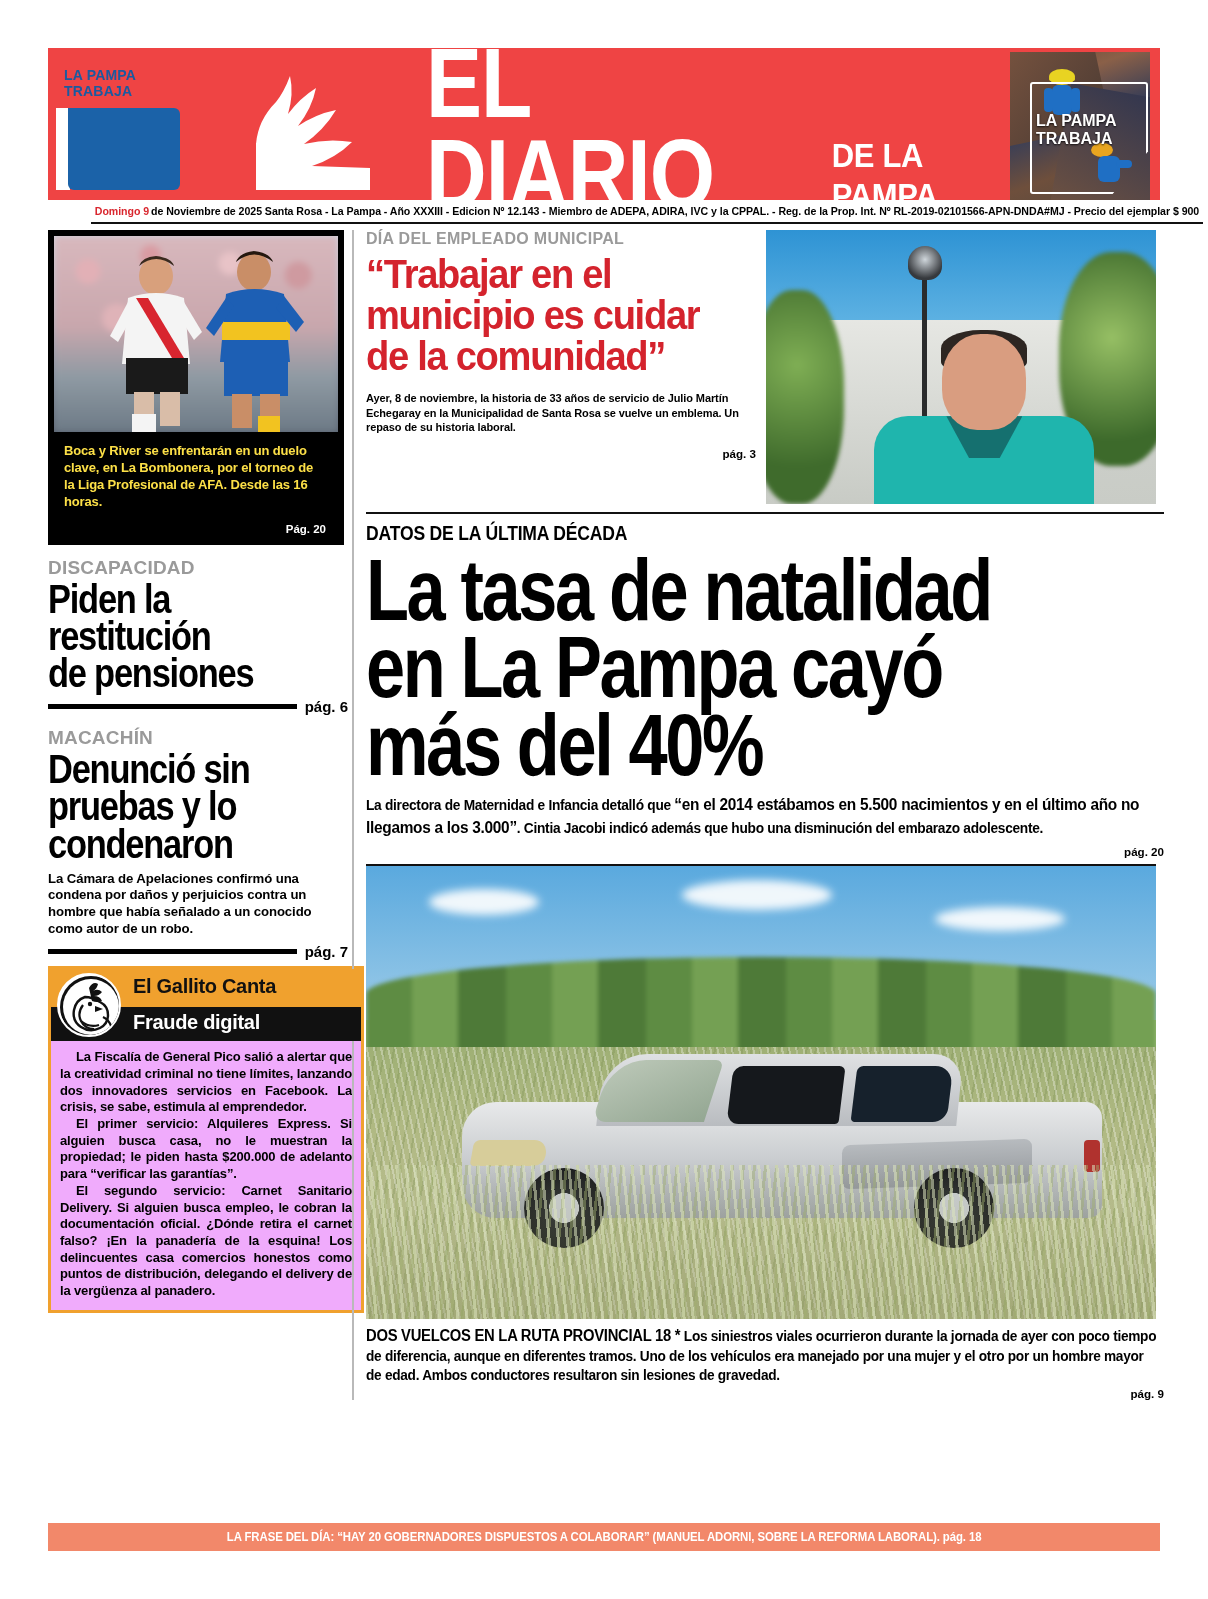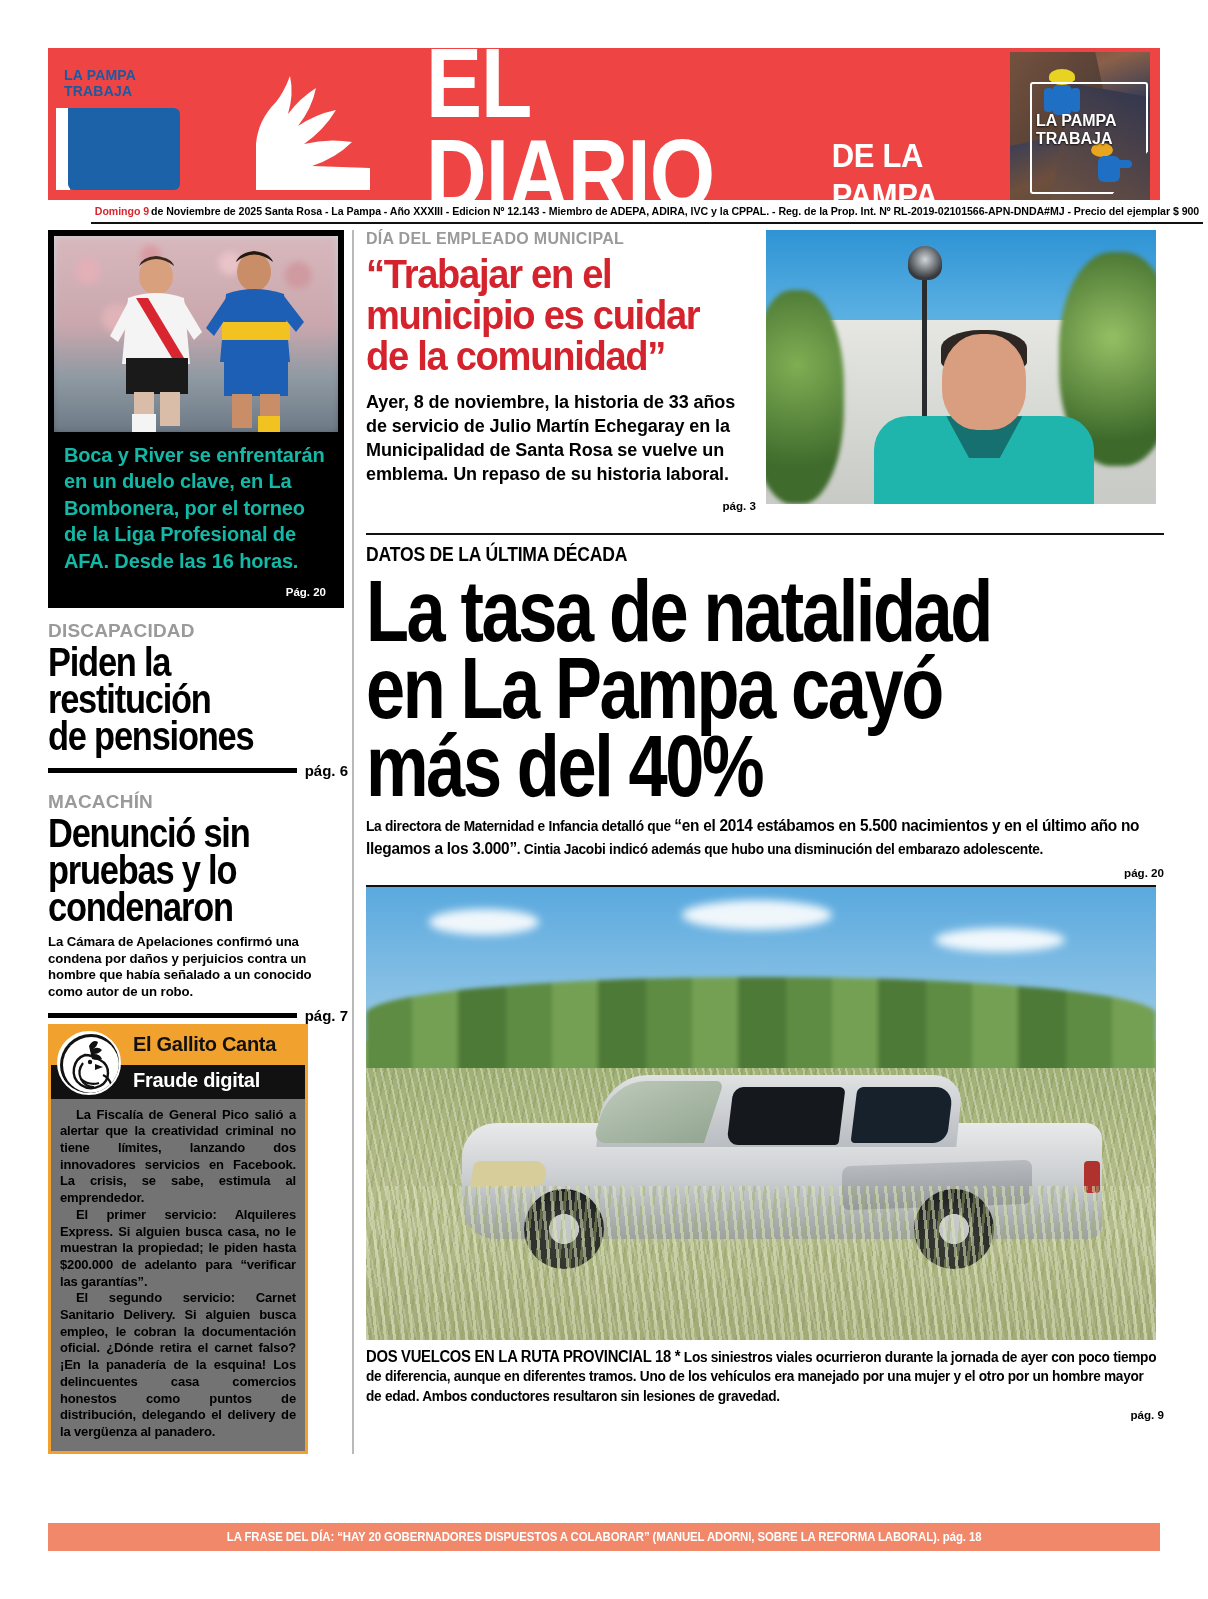--- a/index.html
+++ b/index.html
@@ -131,21 +131,21 @@
       linear-gradient(180deg,#d8b8bd 0%,#c9a7ad 46%,#8f9aa3 72%,#6d7a86 100%);
     filter: blur(3px);
   }
   .sp-p1 { position: absolute; left: 52px; top: 18px; width: 100px; height: 178px; }
   .sp-p2 { position: absolute; left: 150px; top: 14px; width: 102px; height: 182px; }
   .sport-title {
     color: #fff; font-weight: 900; font-size: 43px; line-height: 1;
     padding: 12px 0 0 10px; letter-spacing: -1.2px;
   }
   .sport-body {
-    color: #14b8a6; font-weight: 700; font-size: 20px; line-height: 1.32;
+    color: #fde047; font-weight: 700; font-size: 13px; line-height: 1.32;
     padding: 10px 12px 0 10px; letter-spacing: -.15px;
   }
   .sport-pag { color: #fff; font-weight: 900; font-size: 11.5px;
                text-align: right; padding: 12px 12px 2px 0; }
 
   
   .kicker {
     color: #9a9a9a; font-weight: 900; font-size: 19px;
     letter-spacing: .2px; margin: 12px 0 2px 0;
     font-stretch: condensed;
@@ -160,22 +160,22 @@
   .sub-small {
     font-weight: 700; font-size: 13.2px; line-height: 1.26;
     margin-top: 8px; letter-spacing: -.1px; color: #000;
   }
   .rule-row { display: flex; align-items: center; margin-top: 6px; }
   .rule-bar { height: 5px; background: #000; flex: 1 1 auto; }
   .rule-pag { font-weight: 900; font-size: 15px; margin-left: 8px; }
 
   
   .gallito {
-    margin-top: 0; width: 260px;
-    border: 3px solid #f0a12e; background: #737373;
+    margin-top: 6px; width: 316px;
+    border: 3px solid #f0a12e; background: #f0abfc;
   }
   .gal-head { background: #f0a12e; height: 38px; position: relative; }
   .gal-head .gtitle {
     position: absolute; left: 82px; top: 6px;
     font-weight: 900; font-size: 20px; color: #111; letter-spacing: -.3px;
   }
   .gal-sub { background: #111; height: 34px; position: relative; }
   .gal-sub .gsub {
     position: absolute; left: 82px; top: 4px;
     color: #fff; font-weight: 900; font-size: 20px; letter-spacing: -.3px;
@@ -197,21 +197,21 @@
   .muni-text { width: 400px; flex: 0 0 400px; padding-right: 10px; }
   .muni-kicker {
     color: #9a9a9a; font-weight: 900; font-size: 16px; letter-spacing: .3px;
   }
   .muni-hl {
     color: #d4232d; font-weight: 900; font-size: 41px; line-height: 1.0;
     letter-spacing: -1.4px; margin-top: 6px;
     transform: scaleX(.93); transform-origin: left top; width: 108%;
   }
   .muni-sub {
-    font-weight: 700; font-size: 18px; line-height: 1.33;
+    font-weight: 700; font-size: 11px; line-height: 1.33;
     margin-top: 14px; letter-spacing: -.1px;
   }
   .muni-pag { text-align: right; font-weight: 900; font-size: 11.6px; margin-top: 12px; }
   .muni-photo {
     width: 390px; height: 274px; flex: 0 0 390px; position: relative; overflow: hidden;
     background: linear-gradient(180deg,#49a6dd 0%,#67b8e4 34%,#cfd2cd 50%,#c9ccc6 100%);
   }
   .mp-sky { position: absolute; left:0; top:0; right:0; height: 46%;
             background: linear-gradient(180deg,#2e93d4,#6fbde8); }
   .mp-bldg { position: absolute; left: 12%; top: 33%; width: 72%; height: 67%;
@@ -232,21 +232,21 @@
              margin-left: -42px; background: #d99d80; border-radius: 46% 46% 42% 42%; }
   .mp-hair { position: absolute; left: 50%; top: -4px; width: 86px; height: 40px;
              margin-left: -43px; background: #2d2622; border-radius: 46% 46% 20% 20%; }
   .mp-shirt { position: absolute; left: 50%; top: 82px; width: 220px; height: 120px;
               margin-left: -110px; background: #1fb5ad; border-radius: 34px 34px 0 0; }
   .mp-collar { position: absolute; left: 50%; top: 82px; width: 76px; height: 42px;
                margin-left: -38px; background: #15706f;
                clip-path: polygon(0 0, 100% 0, 70% 100%, 30% 100%); }
 
   
-  .mainstory { margin-top: 21px; border-top: 2.5px solid #111; padding-top: 8px; }
+  .mainstory { margin-top: 8px; border-top: 2.5px solid #111; padding-top: 8px; }
   .main-kicker { font-weight: 900; font-size: 19.5px; letter-spacing: -.2px;
                  transform: scaleX(.9); transform-origin: left top; width: 112%; }
   .main-hl {
     font-weight: 900; font-size: 88px; line-height: .88; margin-top: 6px;
     letter-spacing: -3px;
     transform: scaleX(.8); transform-origin: left top; width: 125%;
   }
   .main-lead {
     margin-top: 10px; font-size: 14.6px; line-height: 1.36; letter-spacing: -.3px;
     font-weight: 600; color: #000;

